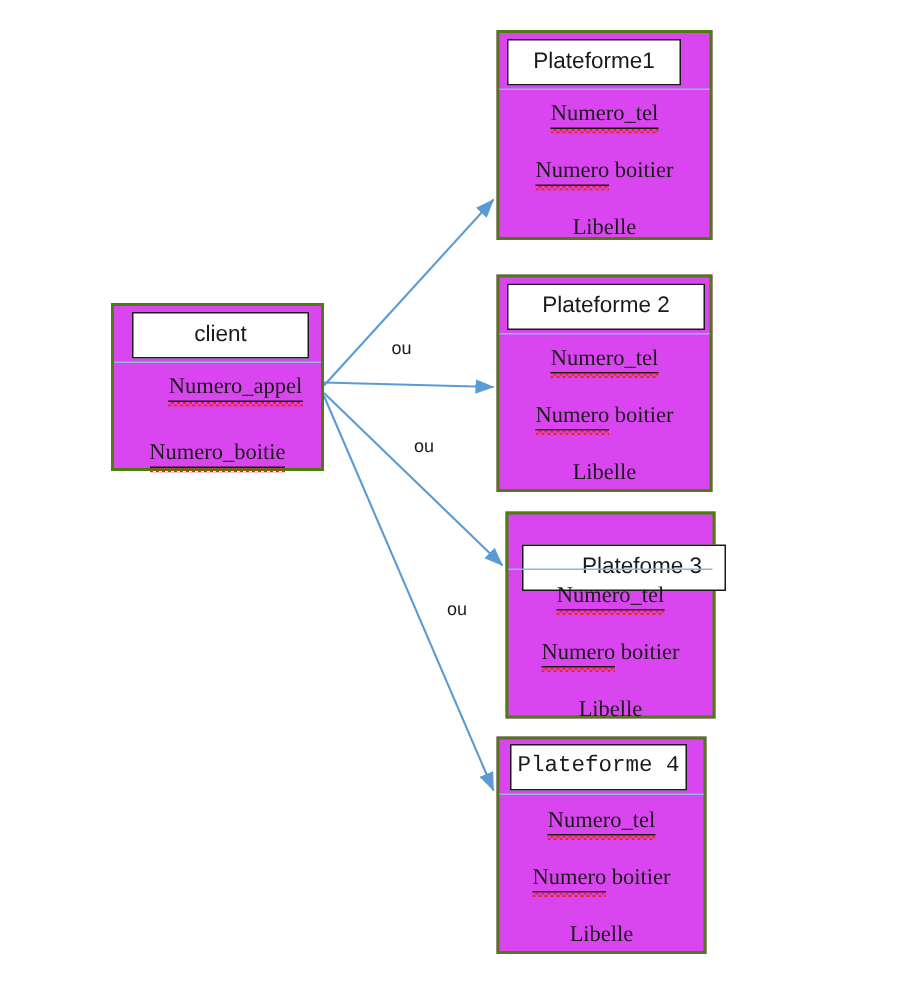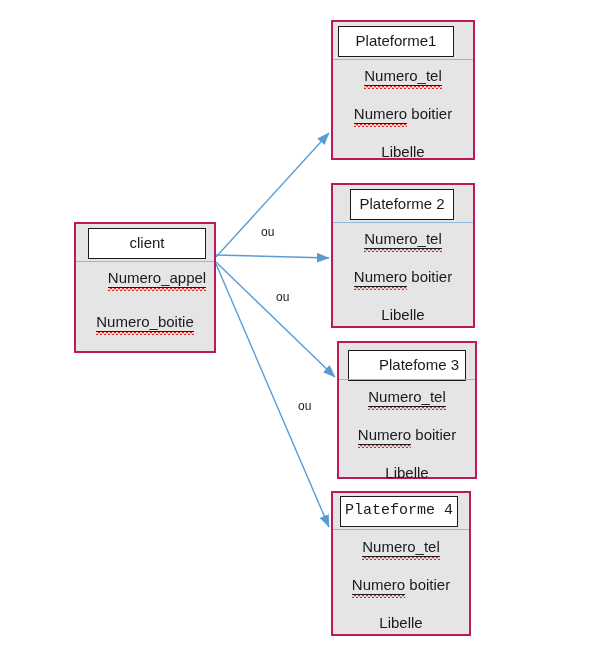--- a/index.html
+++ b/index.html
@@ -15,22 +15,22 @@
     width: 601px;
     height: 667px;
     background: #ffffff;
     overflow: hidden;
   }
 
   
   .entity {
     position: absolute;
     box-sizing: border-box;
-    border: 2px solid #be185d;
-    background: #e5e5e5;
+    border: 2px solid #4d7c0f;
+    background: #d946ef;
   }
   .entity-title-wrap {
     position: absolute;
     left: 0;
     right: 0;
     top: 0;
     height: 33px;
   }
   .entity-title {
     position: absolute;
@@ -51,20 +51,21 @@
     right: 0;
     height: 0;
     border-top: 1px solid #8FB8DC;
   }
   .field {
     text-align: center;
     font-size: 15px;
     color: #1a1a1a;
     white-space: nowrap;
     line-height: 1.1;
+    font-family: Liberation Serif, serif;
   }
   .field .u {
     position: relative;
     border-bottom: 1.3px solid #1a1a1a;
   }
   
   .field .sp {
     position: relative;
     display: inline-block;
   }
@@ -117,49 +118,49 @@
       </g>
   </svg>
 
   <div id="edge-labels">
       <div class="edge-label" style="left: 261px; top: 225px;">ou</div>
       <div class="edge-label" style="left: 276px; top: 290px;">ou</div>
       <div class="edge-label" style="left: 298px; top: 399px;">ou</div>
     </div>
 
   <div id="entities">
-      <div class="entity" style="left: 74px; top: 202px; width: 142px; height: 131px; margin-top: 20px;">
+      <div class="entity" style="left: 74px; top: 202px; width: 142px; height: 112px;">
         <div class="entity-title-wrap">
           <div class="entity-title" style="left: 12px; top: 4px; width: 118px;">client</div>
         </div>
         <div class="entity-sep" style="top: 37px;"></div>
         <div class="field" style="position: absolute; left: 0px; right: 0px; top: 46px; padding-left: 24px;"><span class="u sp">Numero_appel</span></div>
         <div class="field" style="position: absolute; left: 0px; right: 0px; top: 90px;"><span class="u sp">Numero_boitie</span></div>
       </div>
       <div class="entity" style="left: 331px; top: 20px; width: 144px; height: 140px;">
         <div class="entity-title-wrap">
           <div class="entity-title" style="left: 5px; top: 4px; width: 116px;">Plateforme1</div>
         </div>
         <div class="entity-sep" style="top: 37px;"></div>
         <div class="field" style="position: absolute; left: 0px; right: 0px; top: 46px;"><span class="u sp">Numero_tel</span></div>
         <div class="field" style="position: absolute; left: 0px; right: 0px; top: 84px;"><span class="u sp">Numero</span><span> boitier</span></div>
         <div class="field" style="position: absolute; left: 0px; right: 0px; top: 122px;"><span>Libelle</span></div>
       </div>
       <div class="entity" style="left: 331px; top: 183px; width: 144px; height: 145px;">
         <div class="entity-title-wrap">
-          <div class="entity-title" style="left: 17px; top: 4px; width: 104px;">Plateforme 2</div>
+          <div class="entity-title" style="left: 5px; top: 4px; width: 132px;">Plateforme 2</div>
         </div>
         <div class="entity-sep" style="top: 37px;"></div>
         <div class="field" style="position: absolute; left: 0px; right: 0px; top: 46px;"><span class="u sp">Numero_tel</span></div>
         <div class="field" style="position: absolute; left: 0px; right: 0px; top: 84px;"><span class="u sp">Numero</span><span> boitier</span></div>
         <div class="field" style="position: absolute; left: 0px; right: 0px; top: 122px;"><span>Libelle</span></div>
       </div>
       <div class="entity" style="left: 337px; top: 341px; width: 140px; height: 138px;">
         <div class="entity-title-wrap">
-          <div class="entity-title" style="left: 9px; top: 7px; width: 118px; padding-left: 24px;">Platefome 3</div>
+          <div class="entity-title" style="left: 9px; top: 20px; width: 136px; padding-left: 24px;">Platefome 3</div>
         </div>
         <div class="entity-sep" style="top: 36px;"></div>
         <div class="field" style="position: absolute; left: 0px; right: 0px; top: 46px;"><span class="u sp">Numero_tel</span></div>
         <div class="field" style="position: absolute; left: 0px; right: 0px; top: 84px;"><span class="u sp">Numero</span><span> boitier</span></div>
         <div class="field" style="position: absolute; left: 0px; right: 0px; top: 122px;"><span>Libelle</span></div>
       </div>
       <div class="entity" style="left: 331px; top: 491px; width: 140px; height: 145px;">
         <div class="entity-title-wrap">
           <div class="entity-title" style="left: 7px; top: 3px; width: 118px; font-family: Liberation Mono, monospace;">Plateforme 4</div>
         </div>

